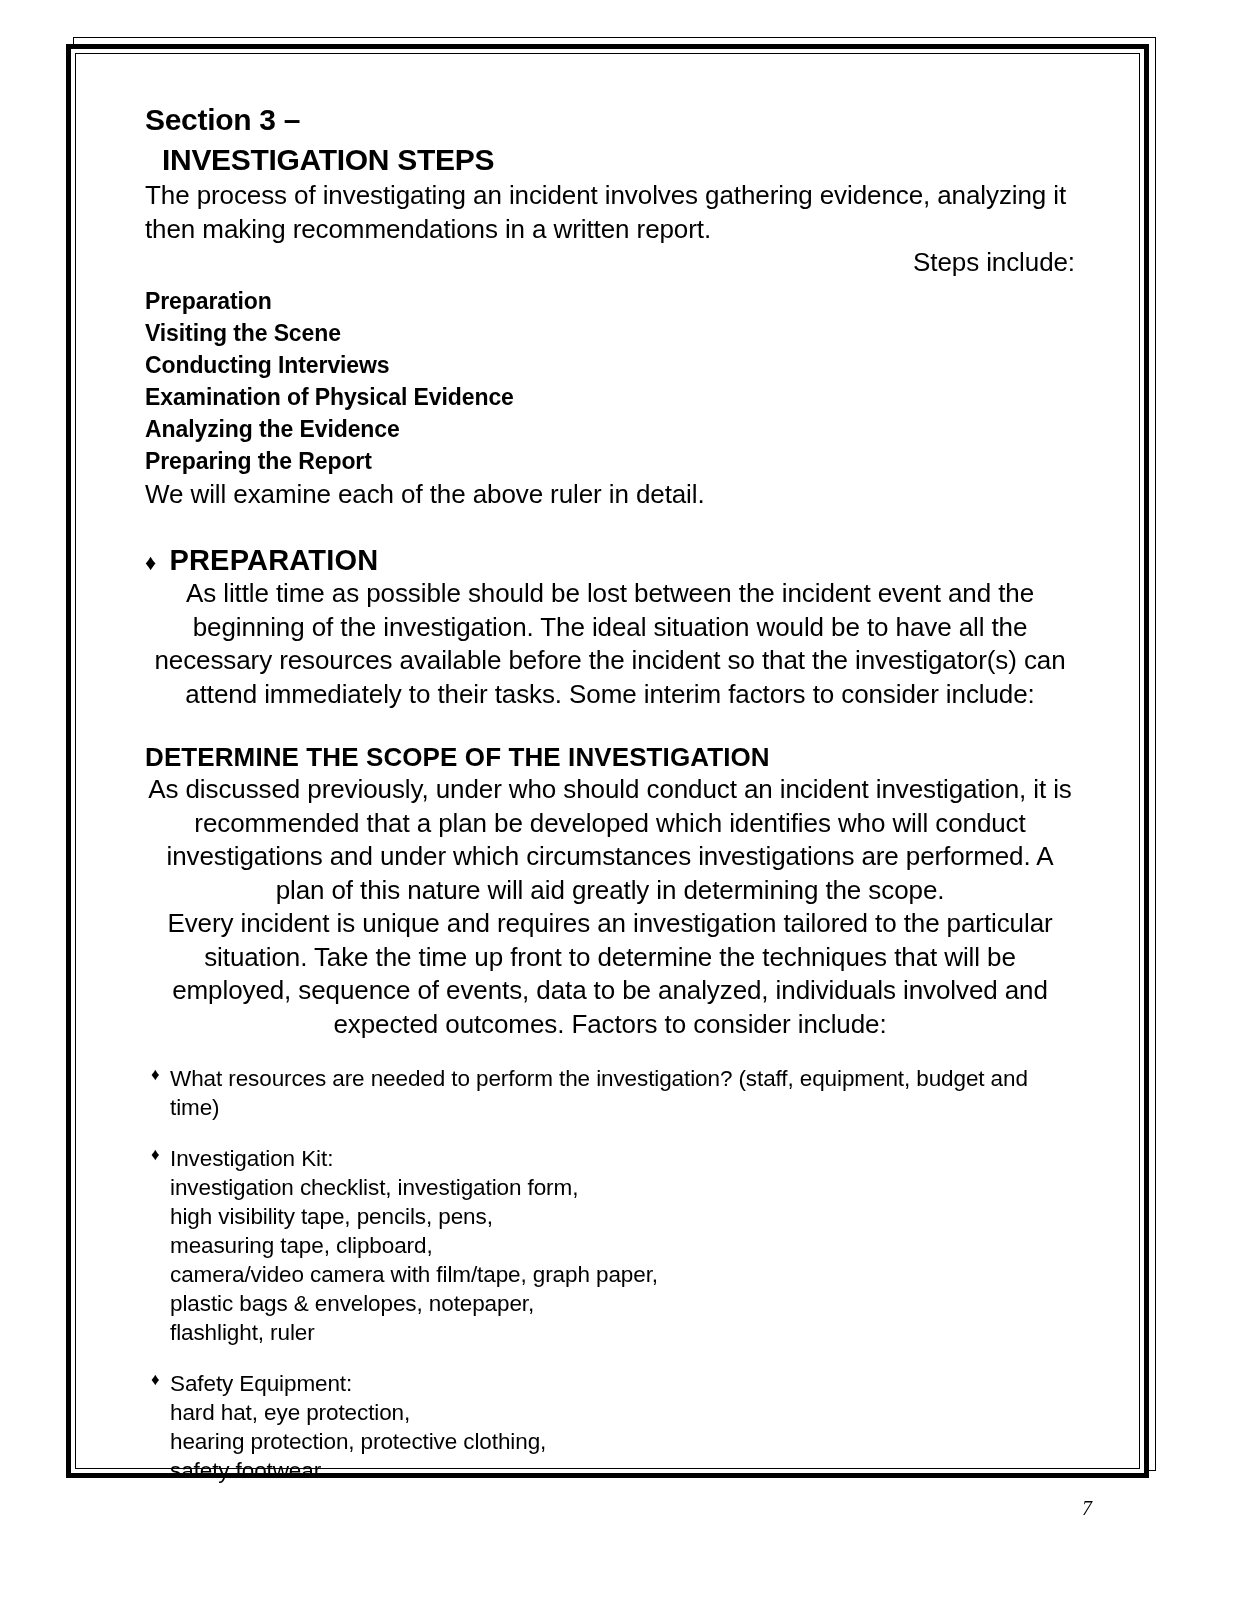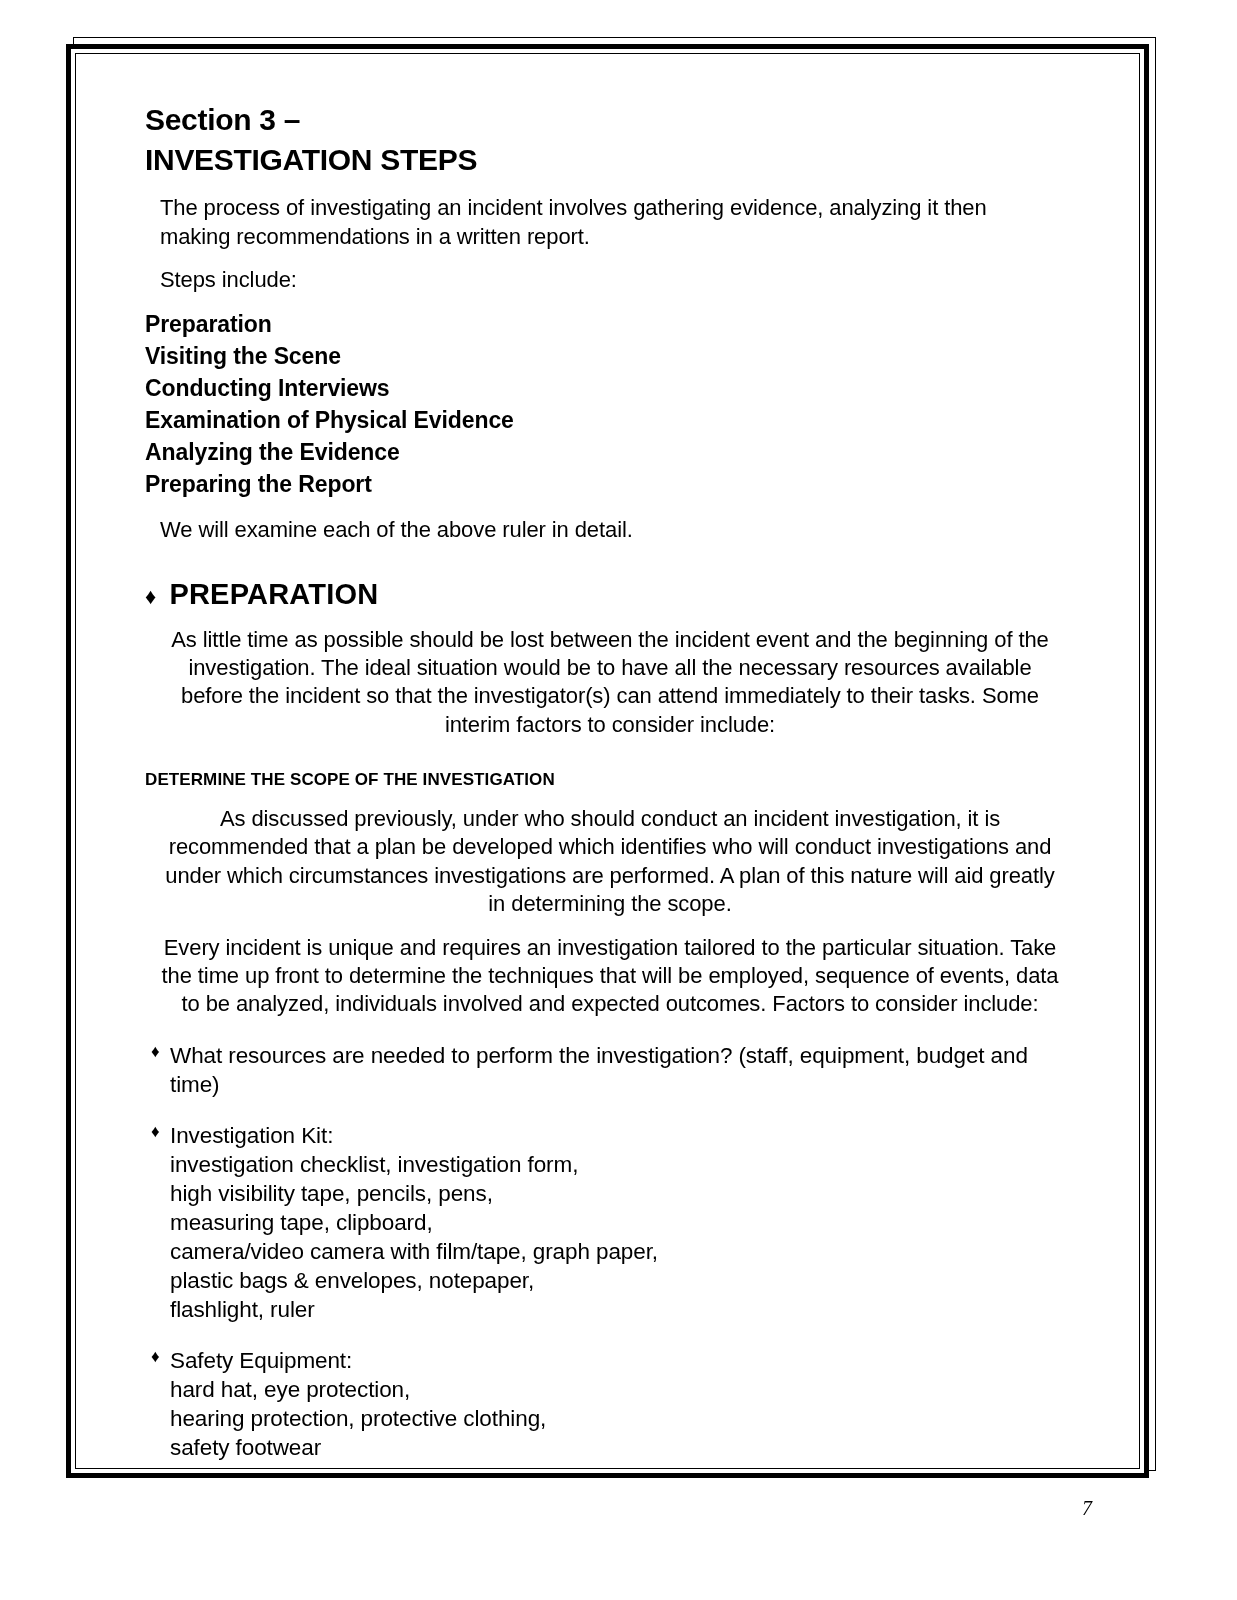--- a/index.html
+++ b/index.html
@@ -63,30 +63,31 @@
 
   h1.doc-title {
     margin: 0;
     font-size: 30px;
     font-weight: bold;
     line-height: 1.32;
     letter-spacing: -0.3px;
   }
   h1.doc-title .line2 {
     display: block;
+    margin-left: 17px;
   }
 
   p.body-text {
-    margin: 15px;
-    font-size: 22px;
+    margin: 0;
+    font-size: 26px;
     line-height: 1.29;
     letter-spacing: -0.1px;
   }
   .sp-intro { margin-top: 44px; }
-  .sp-steps-lead { margin-top: 26px; }
+  .sp-steps-lead { margin-top: 26px; text-align: right; }
   .sp-after-list { margin-top: 24px; }
   .sp-para { margin-top: 23px; text-align: center; }
 
   ul.steps-list {
     list-style: none;
     margin: 6px 0 0 0;
     padding: 0;
   }
   ul.steps-list li {
     font-size: 23px;
@@ -104,21 +105,21 @@
     align-items: baseline;
   }
   h2.section-head .diamond {
     font-size: 22px;
     margin-right: 13px;
     line-height: 1;
   }
 
   h3.sub-head {
     margin: 31px 0 0 0;
-    font-size: 17px;
+    font-size: 26px;
     font-weight: bold;
     letter-spacing: 0.1px;
   }
 
   ul.bullet-list {
     list-style: none;
     margin: 0;
     padding: 0;
   }
   ul.bullet-list > li {

